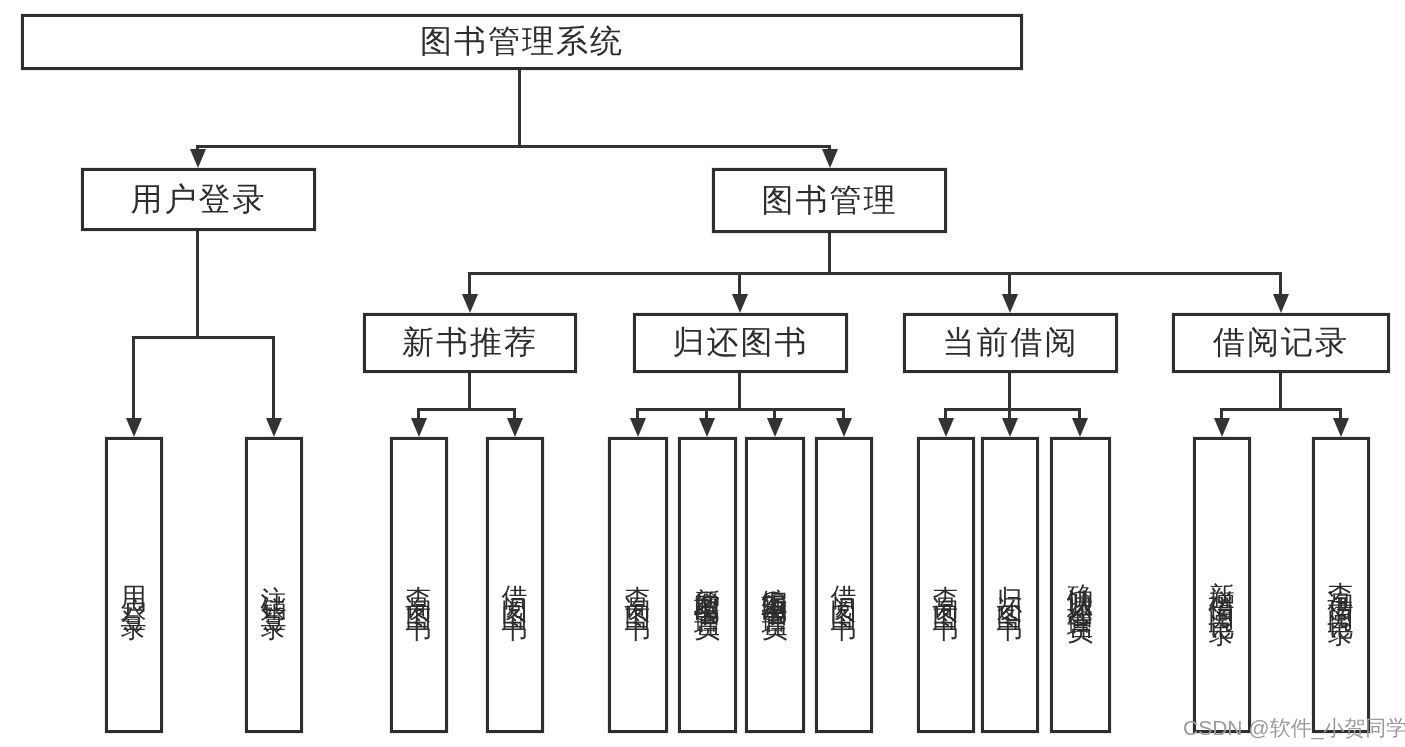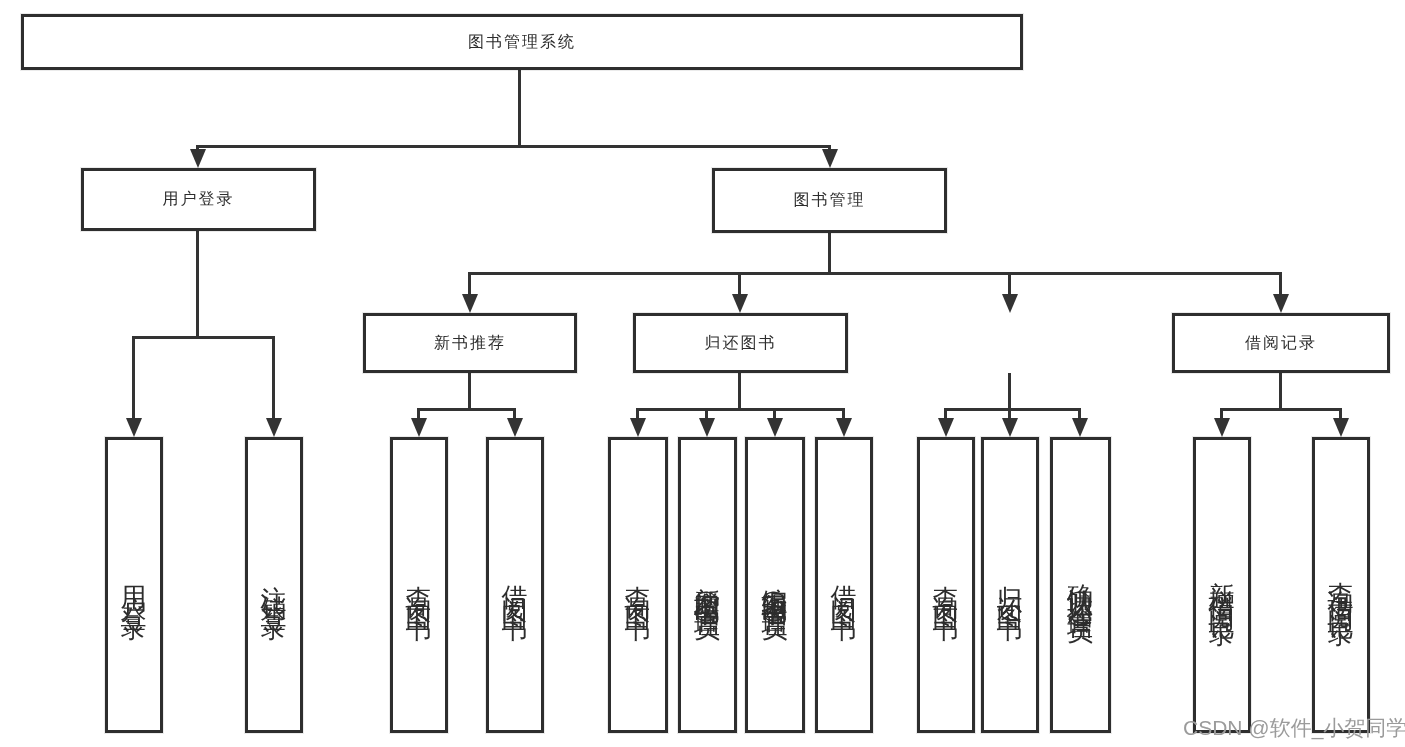--- a/index.html
+++ b/index.html
@@ -7,21 +7,21 @@
     position:relative; width:1405px; height:747px; background:#ffffff;
     font-family:"Liberation Sans","DejaVu Sans",sans-serif; color:#2d2d2d;
     overflow:hidden;
   }
   .box {
     position:absolute; box-sizing:border-box;
     border:3px solid #2e2e2e; background:#ffffff;
     display:flex; align-items:center; justify-content:center;
     box-shadow:0 0 0 1px rgba(0,0,0,0.08);
   }
-  .hbox { font-size:16px; letter-spacing:2px; white-space:nowrap;align-items:center; }
+  .hbox { font-size:32px; letter-spacing:2px; white-space:nowrap;align-items:center; }
   .leaf .vlabel {
     writing-mode:vertical-rl; text-orientation:mixed;
     font-size:26px; line-height:1; white-space:nowrap;
   }
   .ls4 .vlabel { letter-spacing:10px; }
   .ls6 .vlabel { letter-spacing:8px; }
   .ls8 .vlabel { letter-spacing:5px; }
   .ls9 .vlabel { letter-spacing:4px; }
   .v { position:absolute; width:3px; background:#333333; }
   .h { position:absolute; height:3px; background:#333333; }
@@ -113,20 +113,23 @@
   </div>
 
   <div class="box hbox" style="left:363px;top:313px;width:214px;height:60px">
     <span>新书推荐</span>
   </div>
 
   <div class="box hbox" style="left:633px;top:313px;width:215px;height:60px">
     <span>归还图书</span>
   </div>
 
+  <div class="box hbox" style="left:903px;top:313px;width:215px;height:60px">
+    <span>当前借阅</span>
+  </div>
 
   <div class="box hbox" style="left:1172px;top:313px;width:218px;height:60px">
     <span>借阅记录</span>
   </div>
 
   <div class="box leaf ls4" style="left:105px;top:437px;width:58px;height:296px">
     <span class="vlabel">用户登录</span>
   </div>
 
   <div class="box leaf ls4" style="left:245px;top:437px;width:58px;height:296px">

